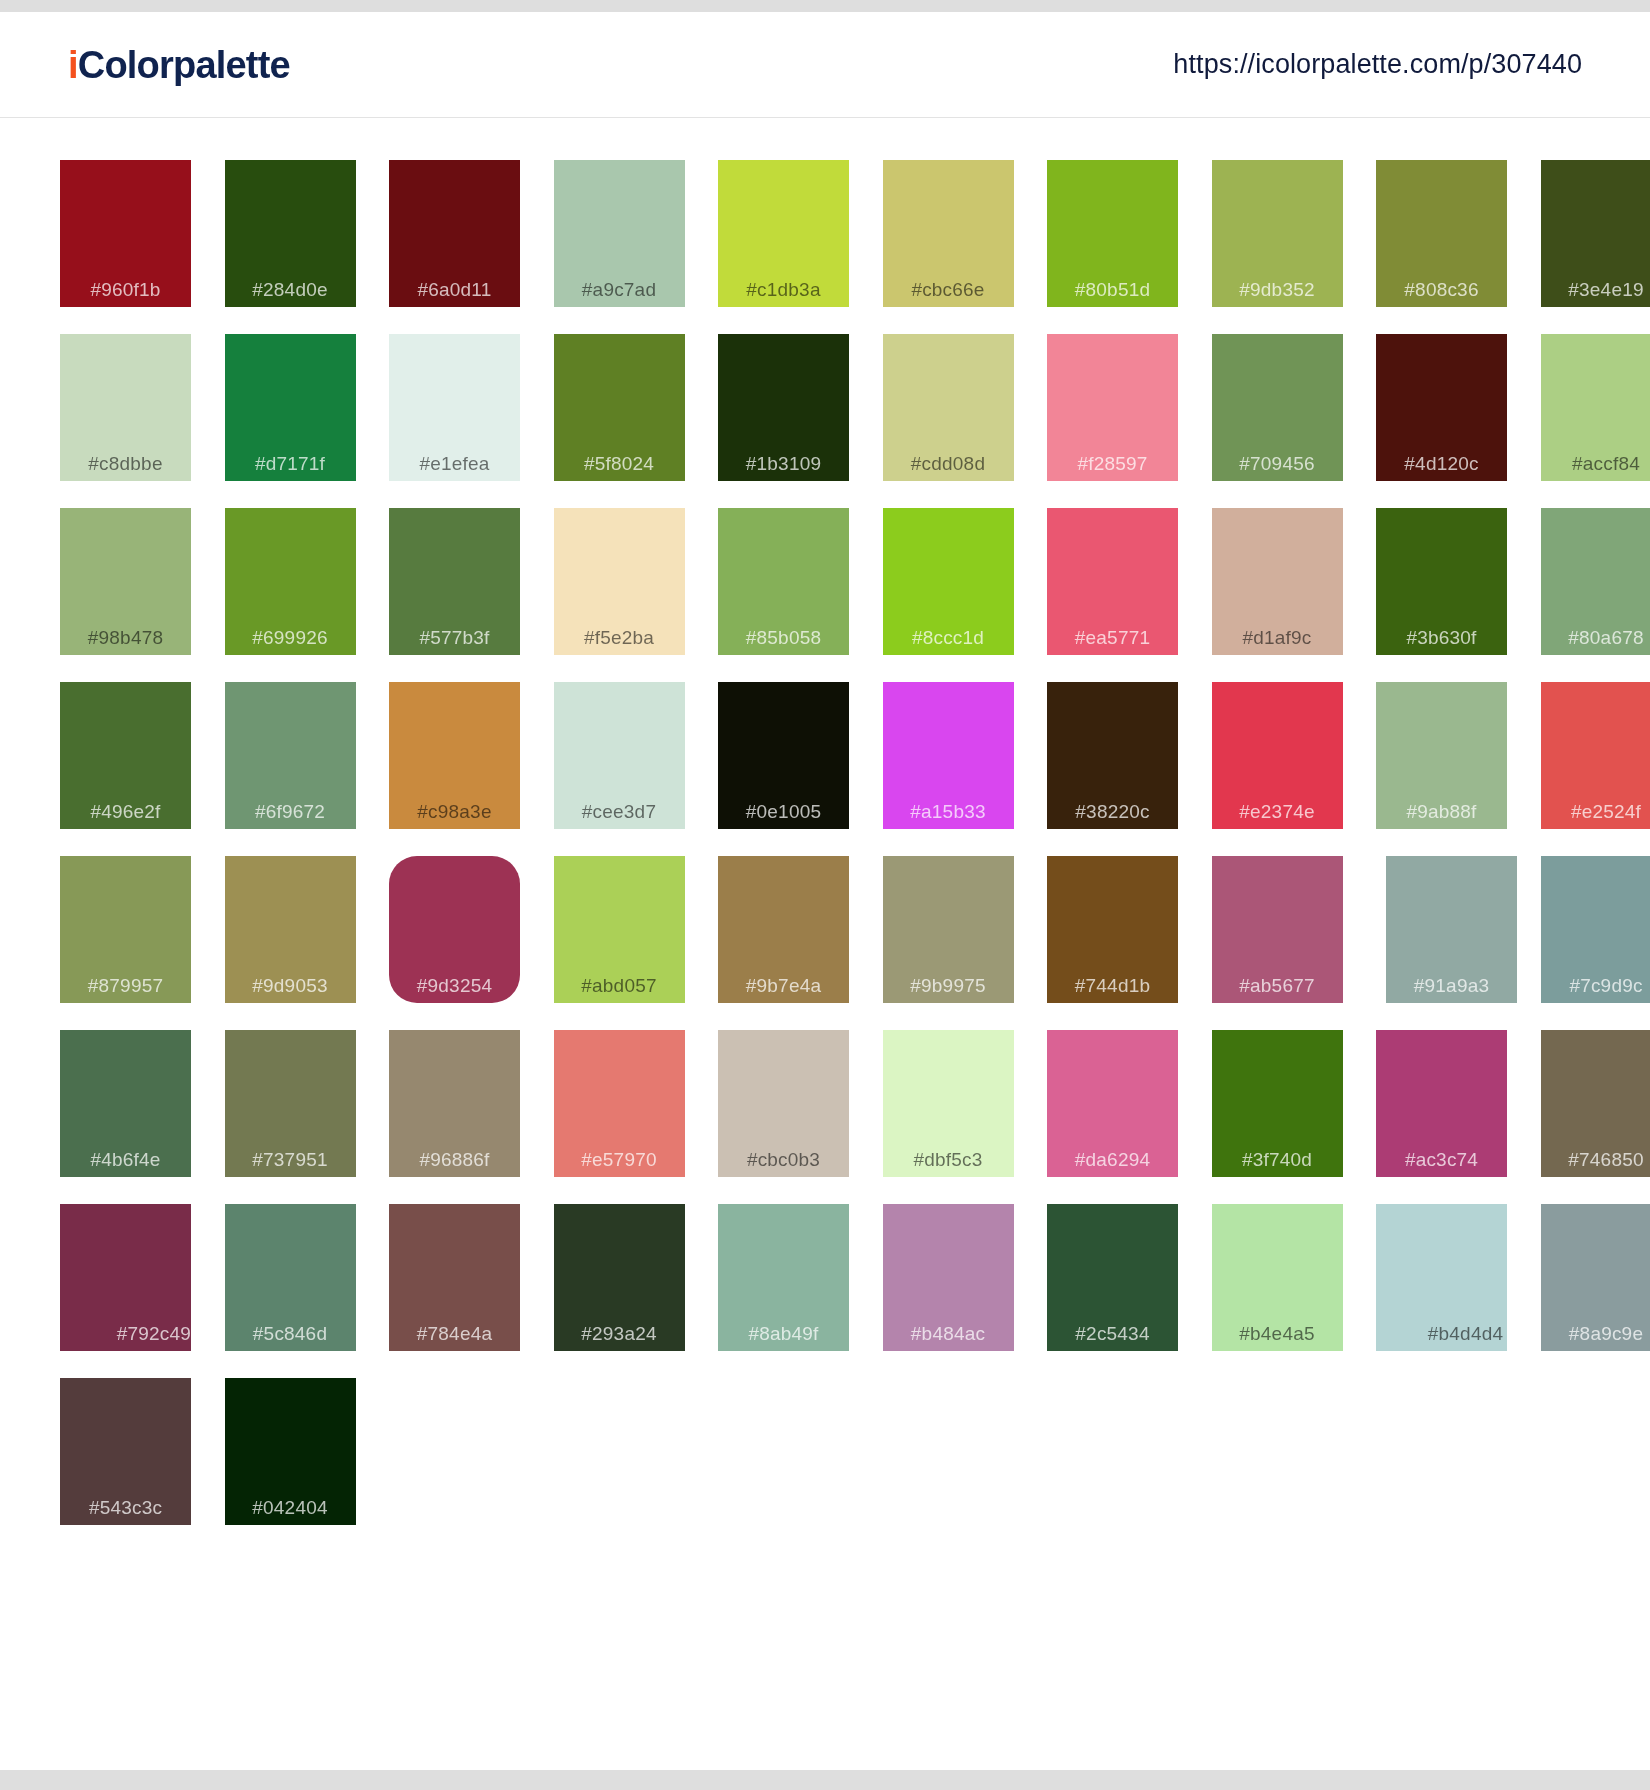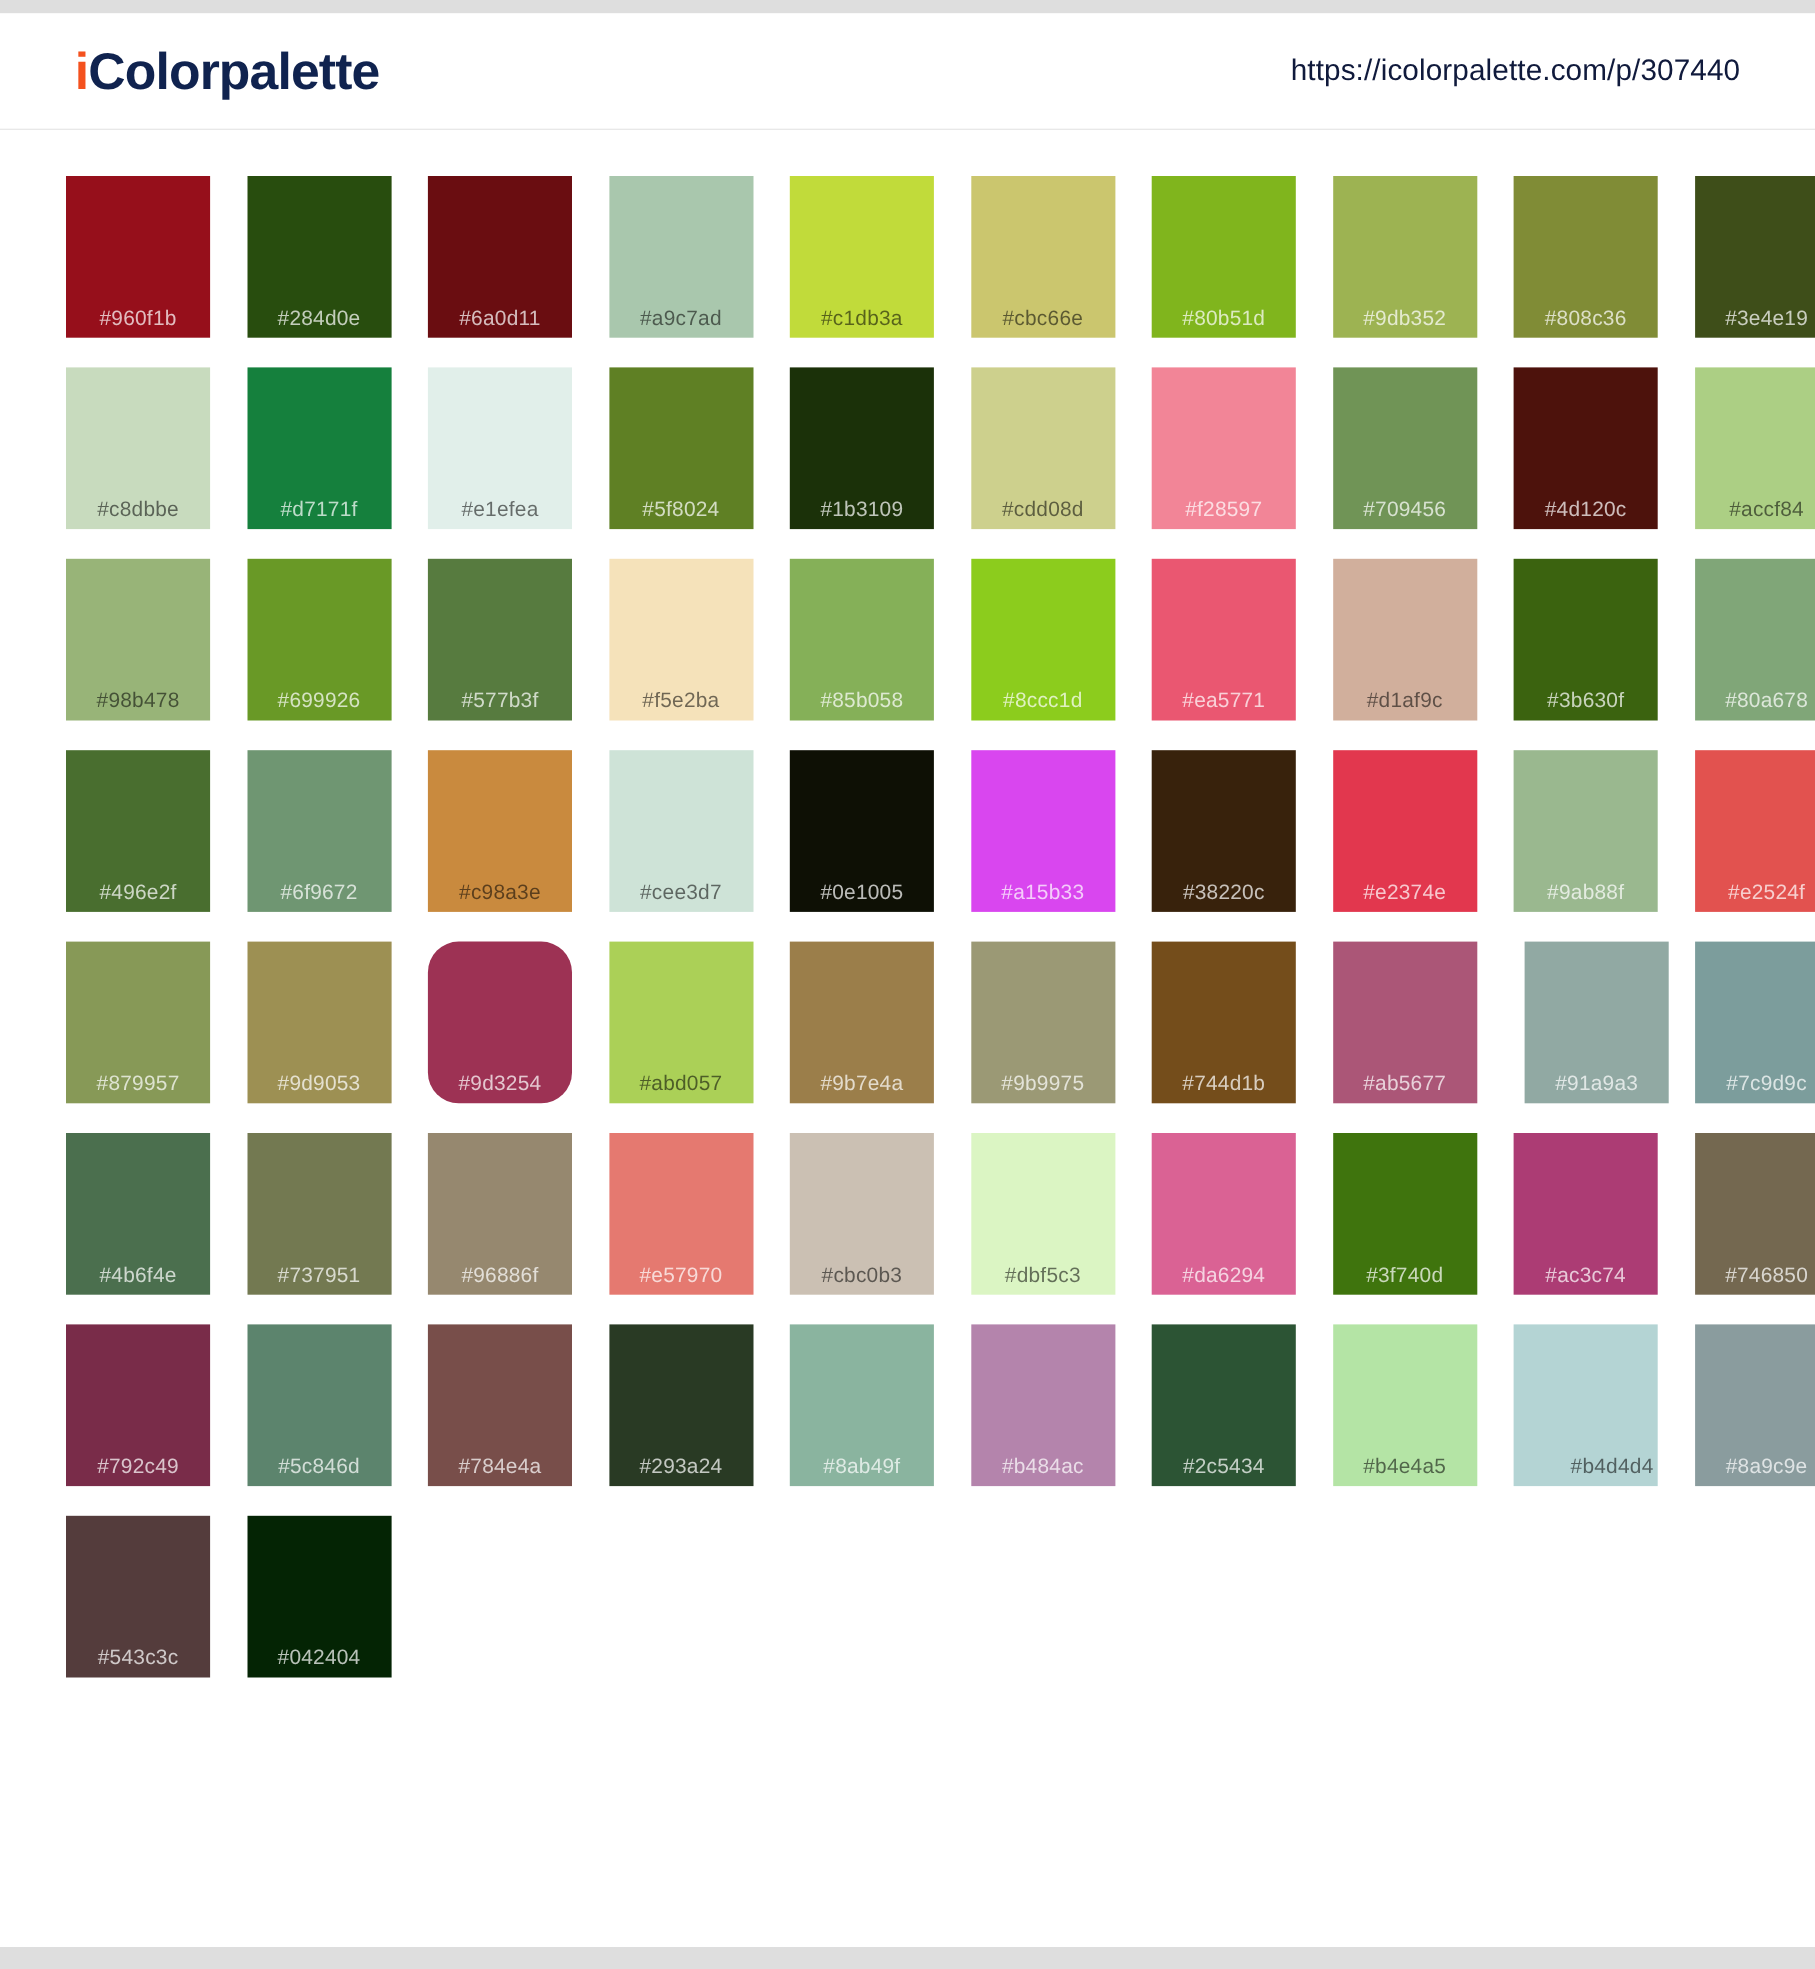--- a/index.html
+++ b/index.html
@@ -34,21 +34,21 @@
     position: relative;
     height: 106px;
     border-bottom: 1px solid #e3e3e3;
     display: flex;
     align-items: center;
     justify-content: space-between;
     padding: 0 68px 0 68px;
   }
 
   .logo {
-    font-size: 47px;
+    font-size: 38px;
     font-weight: bold;
     letter-spacing: -0.8px;
     line-height: 1;
     white-space: nowrap;
     user-select: none;
   }
   .logo-i { color: #f4511e; }
   .logo-rest { color: #10234f; }
 
   .url {
@@ -416,21 +416,21 @@
             </div>
           </div>
           <div class="swatch-cell">
             <div class="swatch" style="background-color: rgb(116, 104, 80);">
               <div class="swatch-label label-light">#746850</div>
             </div>
           </div>
         </div>
         <div class="row">
           <div class="swatch-cell">
-            <div class="swatch" style="background-color: rgb(121, 44, 73);">
+            <div class="swatch" style="background-color: rgb(121, 44, 73); justify-content: flex-end;">
               <div class="swatch-label label-light">#792c49</div>
             </div>
           </div>
           <div class="swatch-cell">
             <div class="swatch" style="background-color: rgb(92, 132, 109);">
               <div class="swatch-label label-light">#5c846d</div>
             </div>
           </div>
           <div class="swatch-cell">
             <div class="swatch" style="background-color: rgb(120, 78, 74);">

